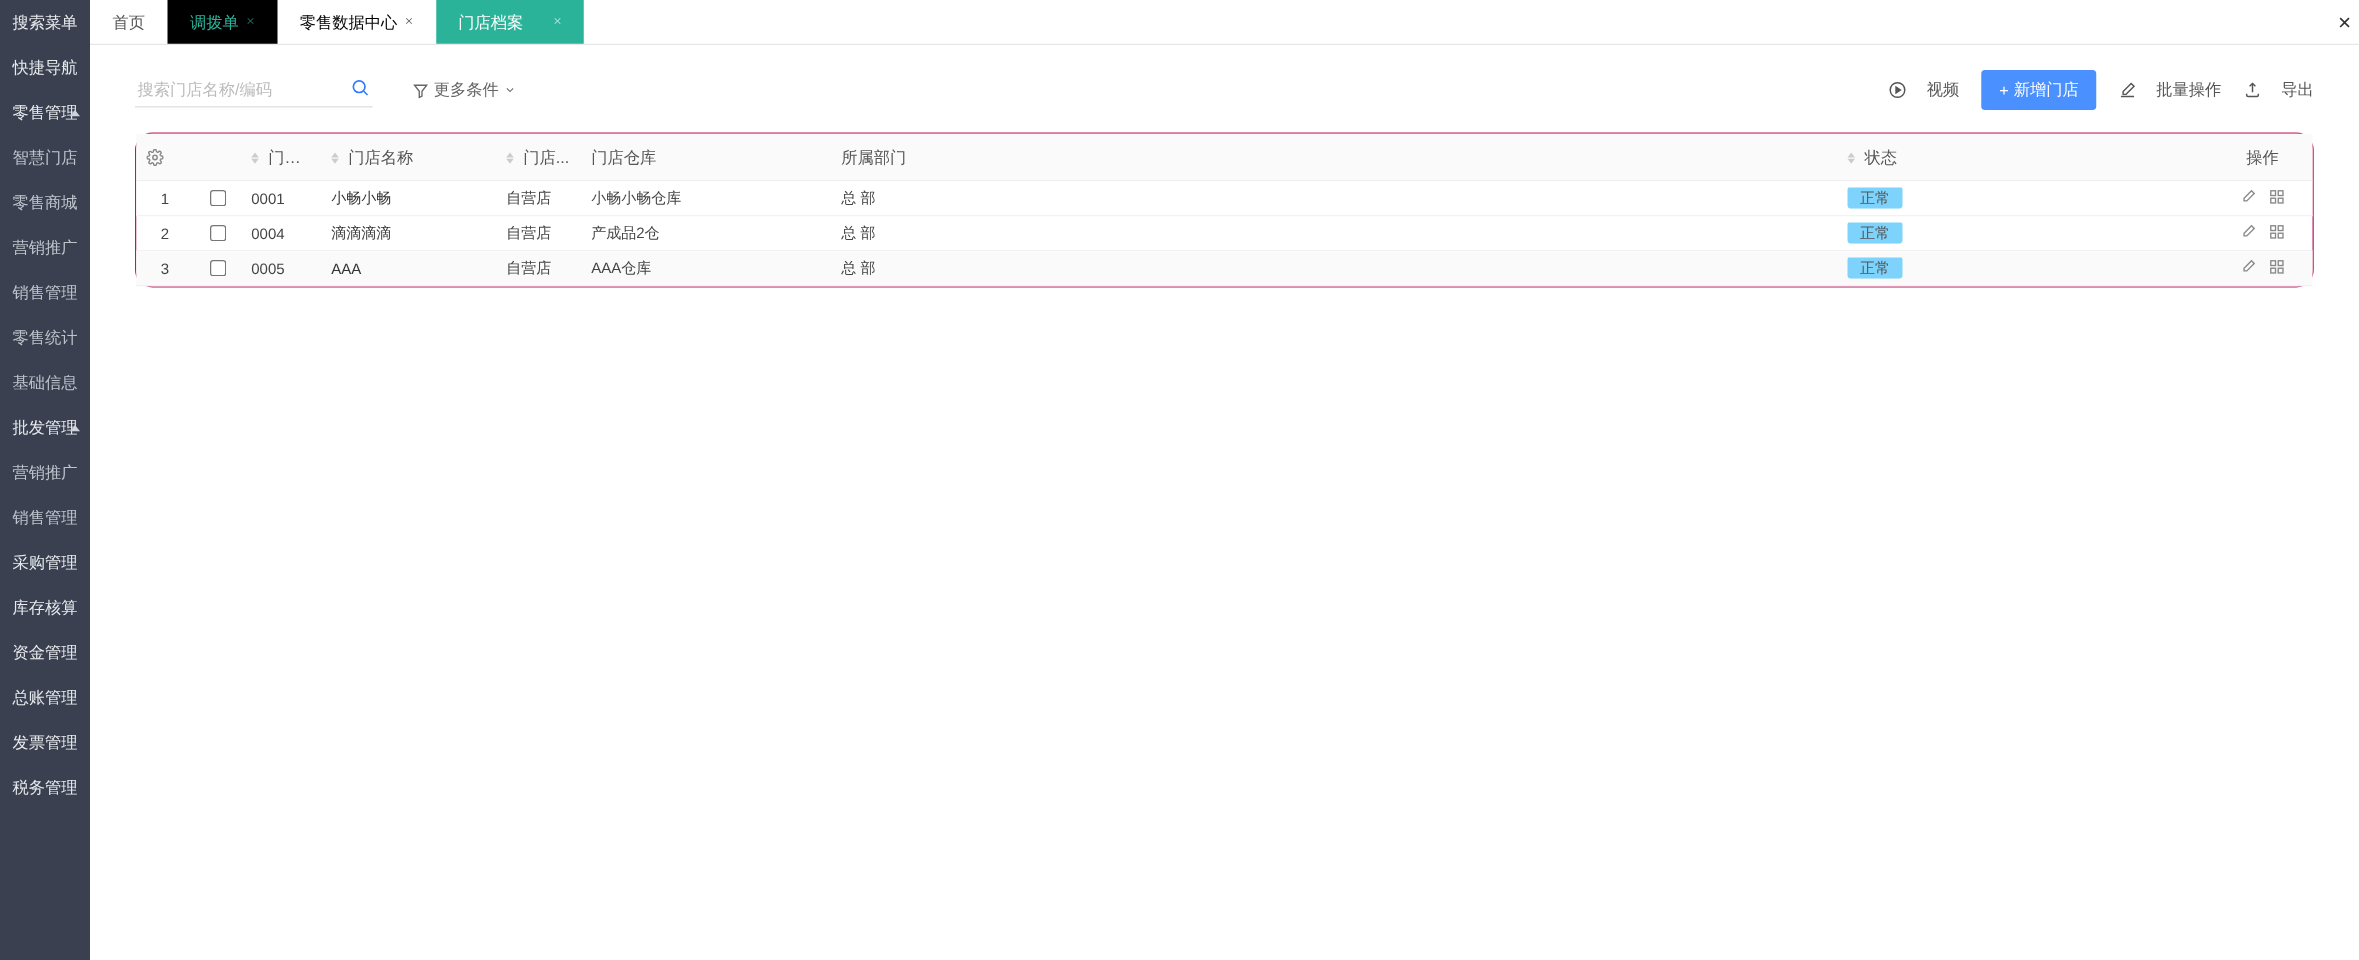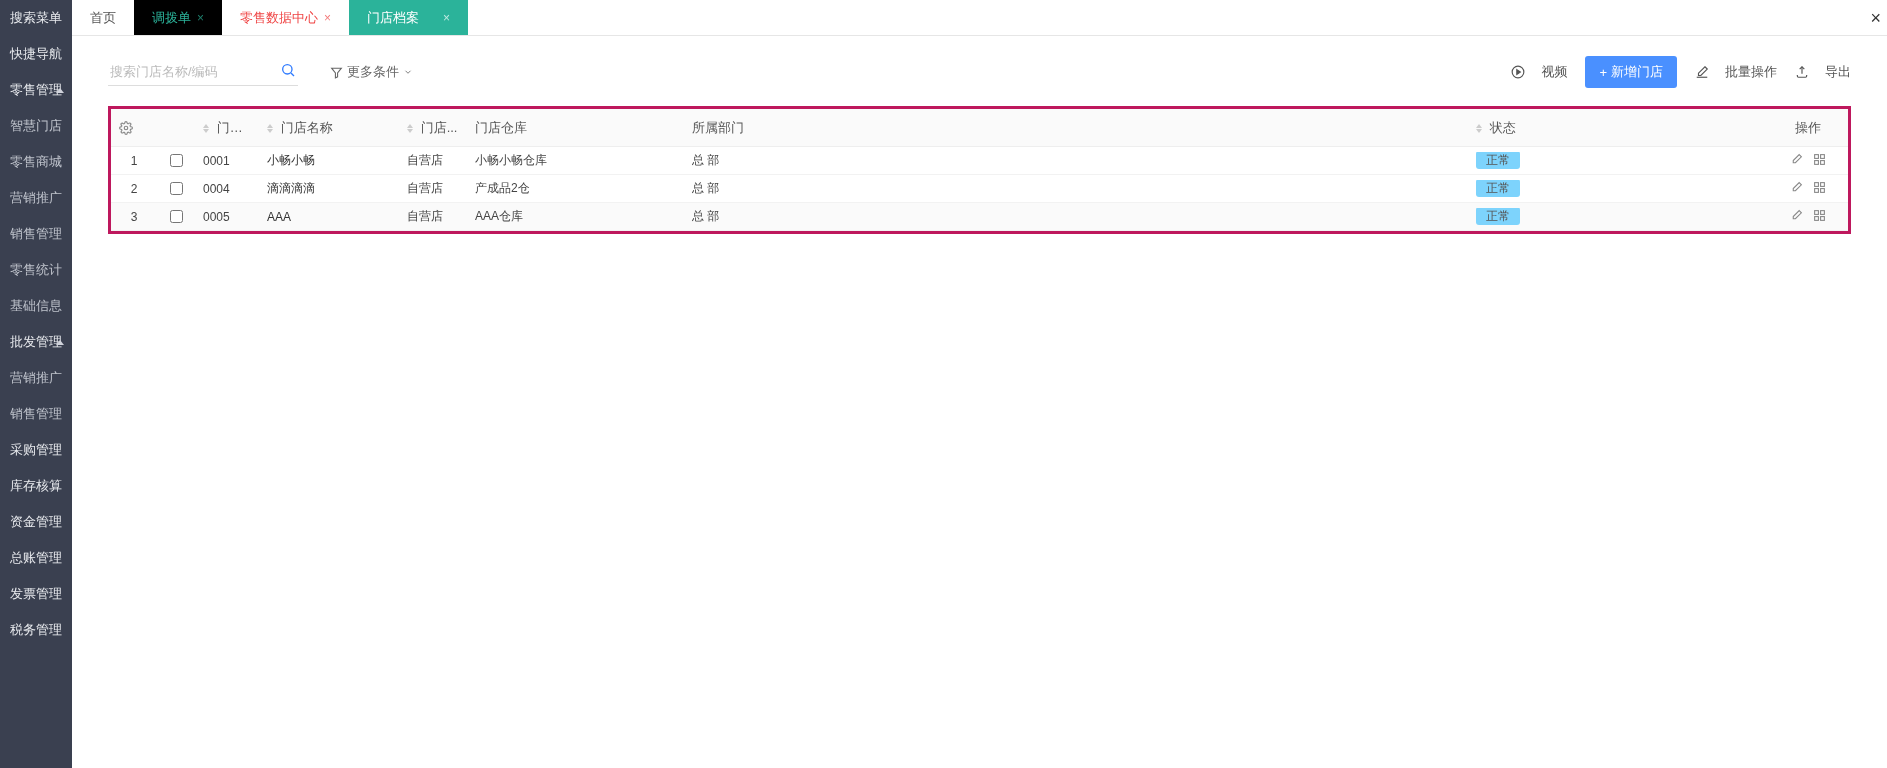--- a/index.html
+++ b/index.html
@@ -53,24 +53,25 @@
       border-bottom: 1px solid #e6e6e6;
       position: relative;
     }
     .tab {
       display: flex;
       align-items: center;
       padding: 0 18px;
       font-size: 13px;
       cursor: pointer;
       gap: 6px;
+      font-family: Liberation Serif, serif;
     }
     .tab.home { color: #555; }
     .tab.mint-light { background: #000000; color: #2bb39a; }
-    .tab.plain { color: #ef4444; }
+    .tab.plain { color: #000000; }
     .tab.active { background: #2bb39a; color: #fff; gap: 24px; }
     .tab-close { font-size: 12px; opacity: 0.7; }
     .close-x {
       position: absolute;
       right: 6px;
       top: 8px;
       font-size: 18px;
       cursor: pointer;
       color: #333;
     }
@@ -127,22 +128,22 @@
       color: #fff;
       padding: 7px 14px;
       border-radius: 3px;
       cursor: pointer;
       display: flex;
       align-items: center;
       gap: 4px;
     }
     
     .tbl {
-      border: 3px solid #be185d;
-      border-radius: 0;
+      border: 1px solid #be185d;
+      border-radius: 14px;
     }
     .thead, .trow {
       display: flex;
       align-items: center;
     }
     .thead {
       background: #fafafa;
       color: #555;
       height: 38px;
       border-bottom: 1px solid #eee;
@@ -155,21 +156,21 @@
     }
     .trow:nth-child(odd) { background: #fafafa; }
     .trow:first-child { background: #fff; }
     .cell { padding: 0 8px; overflow: hidden; text-overflow: ellipsis; white-space: nowrap; }
     .c-gear  { width: 46px; text-align: center; }
     .c-chk   { width: 38px; text-align: center; }
     .c-code  { width: 64px; }
     .c-name  { width: 140px; }
     .c-type  { width: 68px; }
     .c-ware  { width: 200px; }
-    .c-dept  { flex: 1; margin-left: 17px; }
+    .c-dept  { flex: 1; }
     .c-status{ width: 300px; }
     .c-op    { width: 80px; text-align: center; }
     .sort-arrows {
       display: inline-flex;
       flex-direction: column;
       margin-right: 4px;
       line-height: 5px;
       vertical-align: middle;
     }
     .sort-arrows span {

